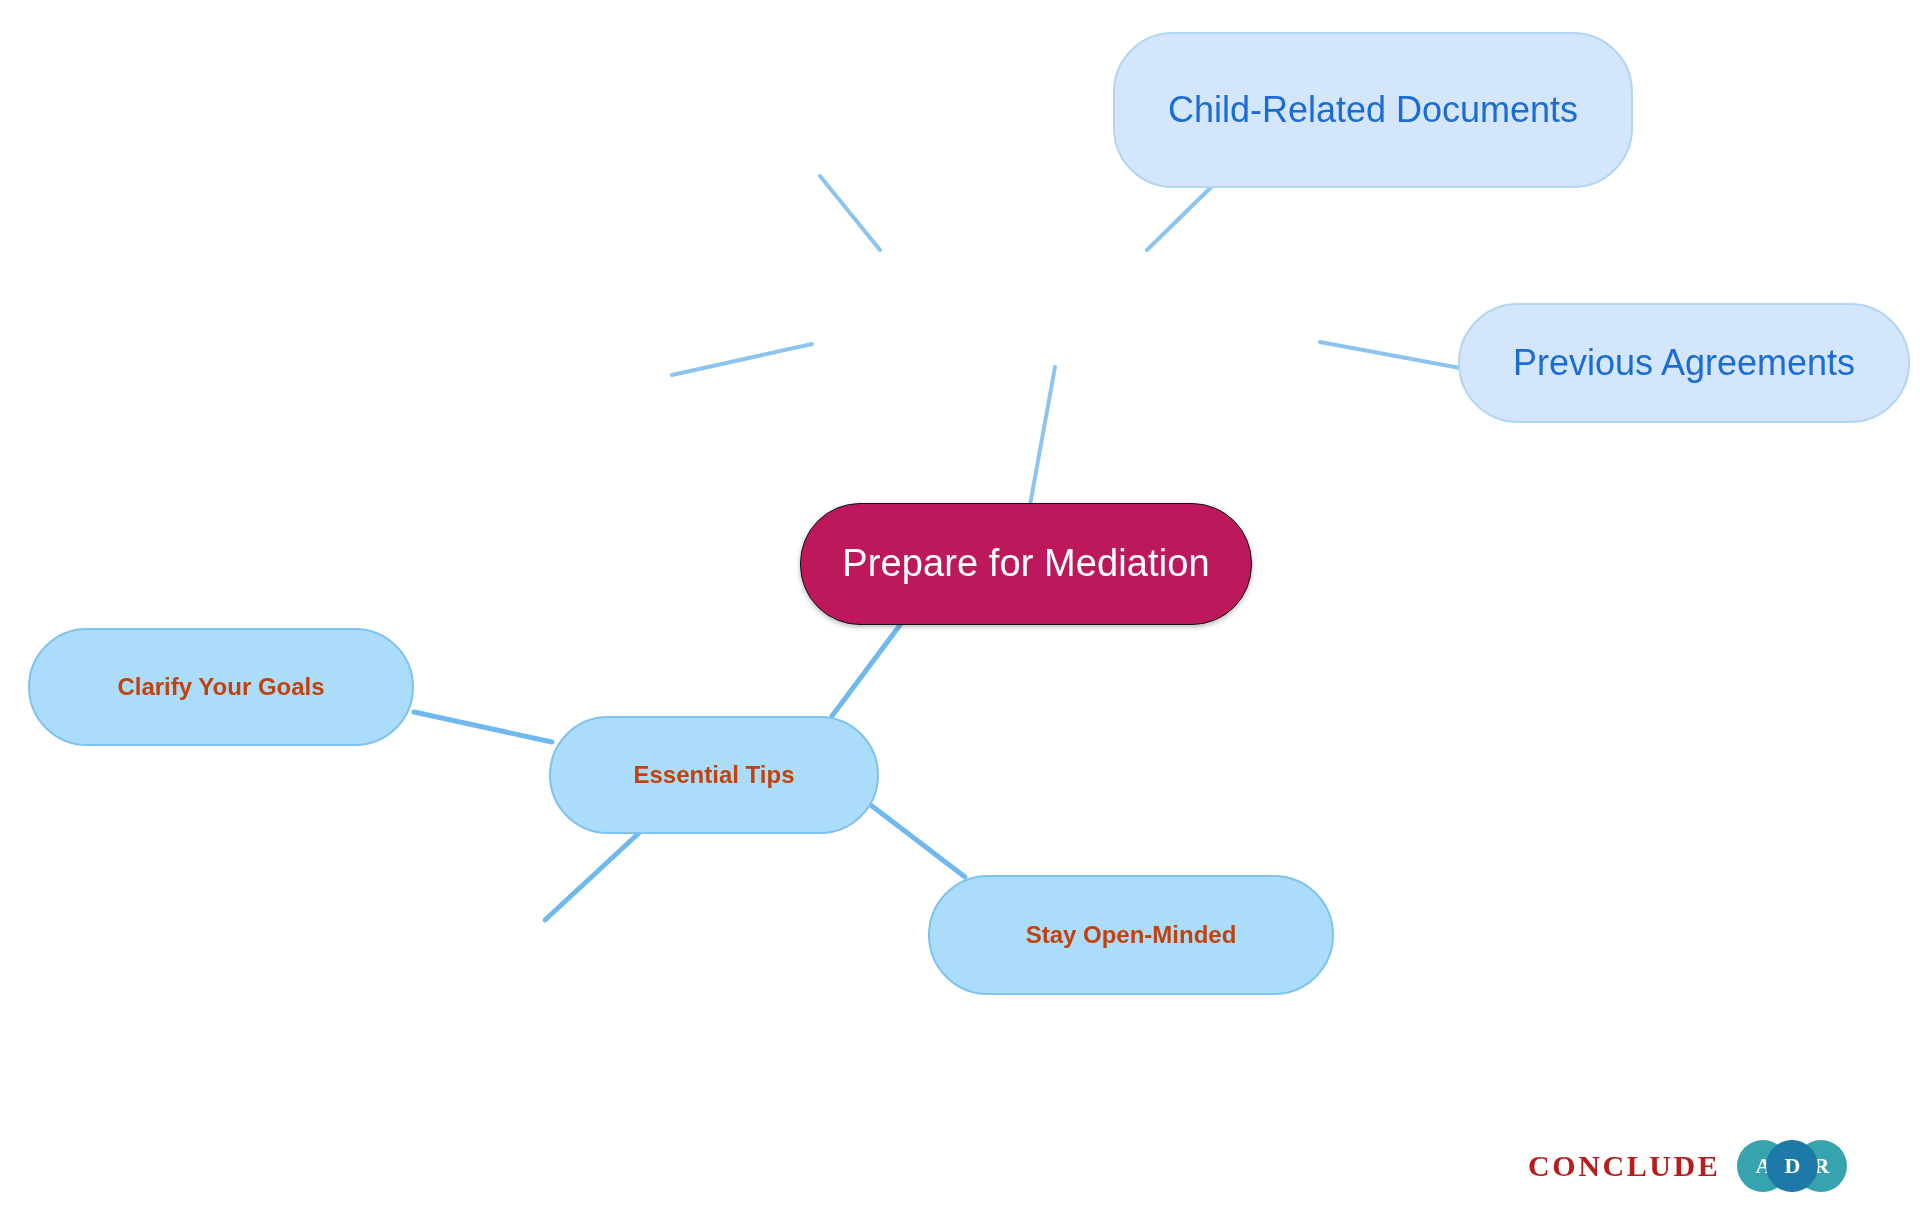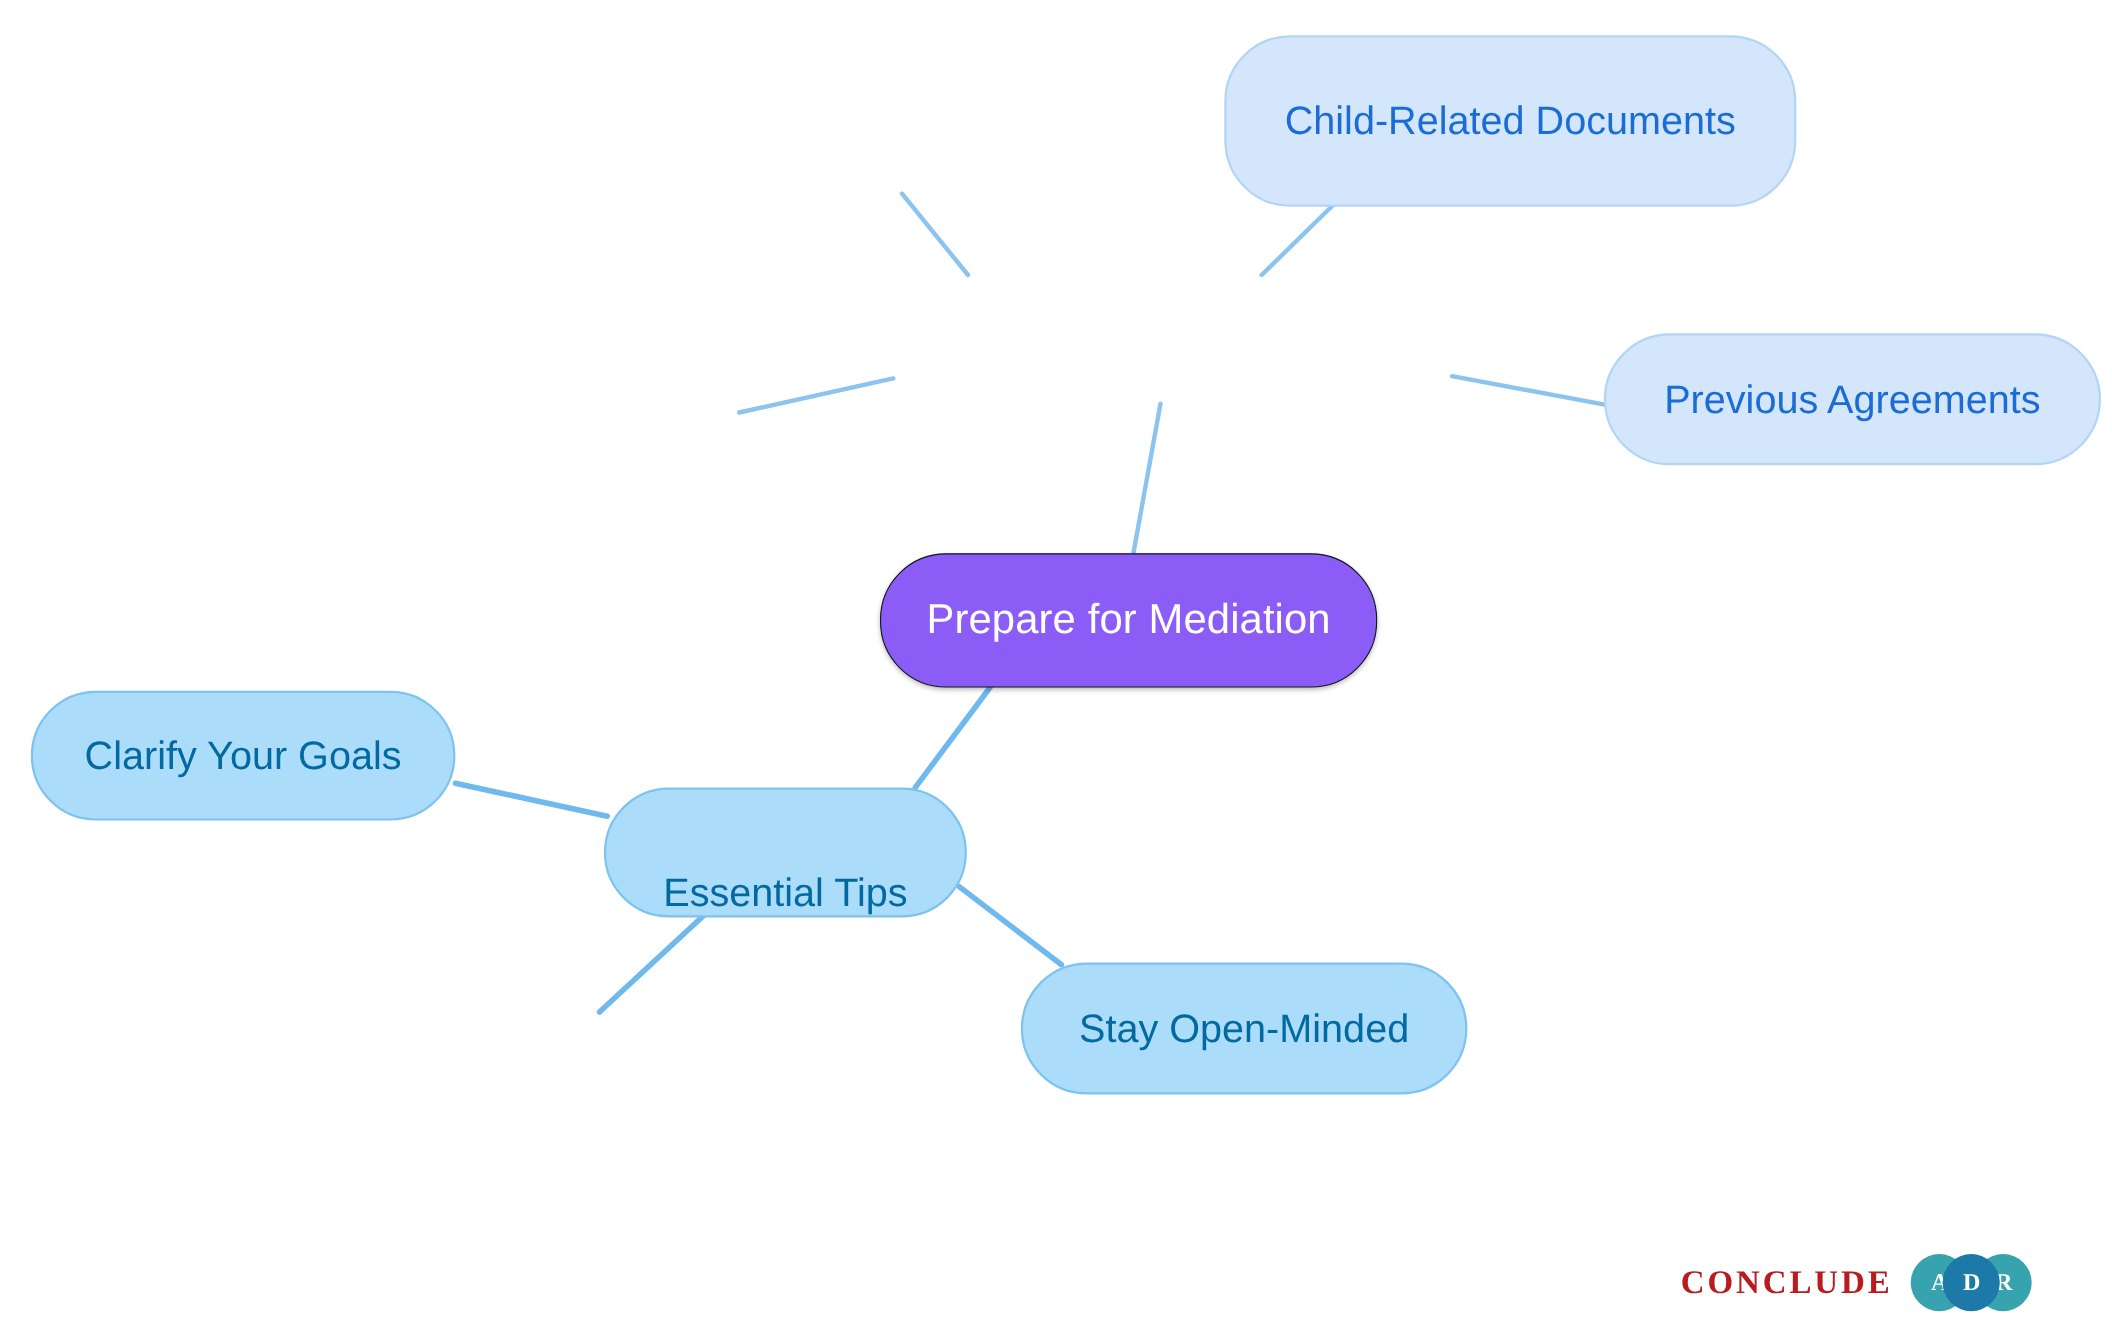--- a/index.html
+++ b/index.html
@@ -35,21 +35,21 @@
     white-space: nowrap;
     z-index: 5;
   }
   .node-label {
     display: block;
     line-height: 1.1;
   }
 
   
   .node.root {
-    background: #8b5cf6;
+    background: #be185d;
     border: 1px solid #0d141c;
     border-radius: 60px;
     box-shadow: 0 2px 5px rgba(0,0,0,0.28);
   }
   .node.root .node-label {
     color: #ffffff;
     font-size: 38px;
     font-weight: 400;
     letter-spacing: 0.1px;
   }
@@ -66,23 +66,23 @@
     font-weight: 400;
   }
 
   
   .node.vivid {
     background: #abddfb;
     border: 2px solid #7ec2ef;
     border-radius: 60px;
   }
   .node.vivid .node-label {
-    color: #0369a1;
-    font-size: 36px;
-    font-weight: 400;
+    color: #c2410c;
+    font-size: 24px;
+    font-weight: 700;
   }
 
   
   #brand {
     position: absolute;
     left: 1528px;
     top: 1140px;
     display: flex;
     align-items: center;
     z-index: 8;
@@ -144,21 +144,21 @@
 
   <div class="node pale" id="node-child-related-documents" style="left: 1113px; top: 32px; width: 520px; height: 156px;">
     <span class="node-label">Child-Related Documents</span>
   </div>
 
 
   <div class="node pale" id="node-previous-agreements" style="left: 1458px; top: 303px; width: 452px; height: 120px;">
     <span class="node-label">Previous Agreements</span>
   </div>
 
-  <div class="node vivid" id="node-essential-tips" style="left: 549px; top: 716px; width: 330px; height: 118px; align-items: flex-end;">
+  <div class="node vivid" id="node-essential-tips" style="left: 549px; top: 716px; width: 330px; height: 118px;">
     <span class="node-label">Essential Tips</span>
   </div>
 
   <div class="node vivid" id="node-clarify-your-goals" style="left: 28px; top: 628px; width: 386px; height: 118px;">
     <span class="node-label">Clarify Your Goals</span>
   </div>
 
 
   <div class="node vivid" id="node-stay-open-minded" style="left: 928px; top: 875px; width: 406px; height: 120px;">
     <span class="node-label">Stay Open-Minded</span>

